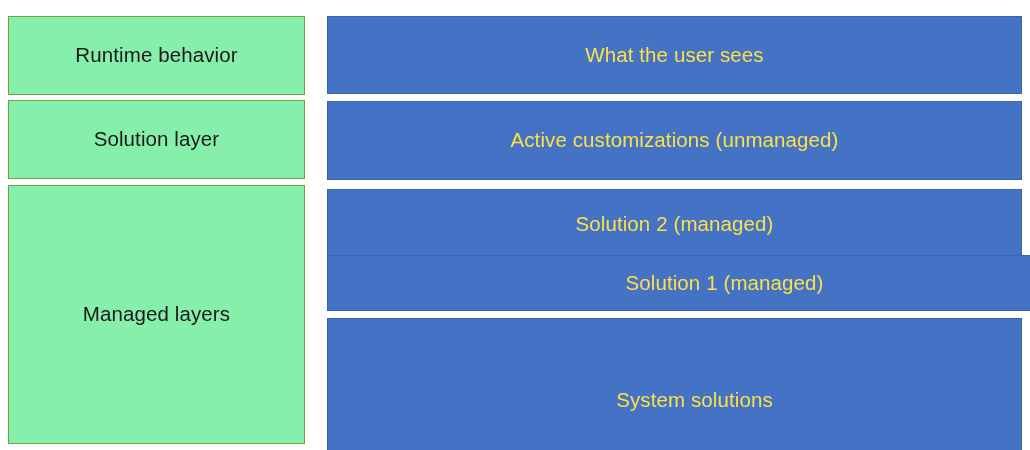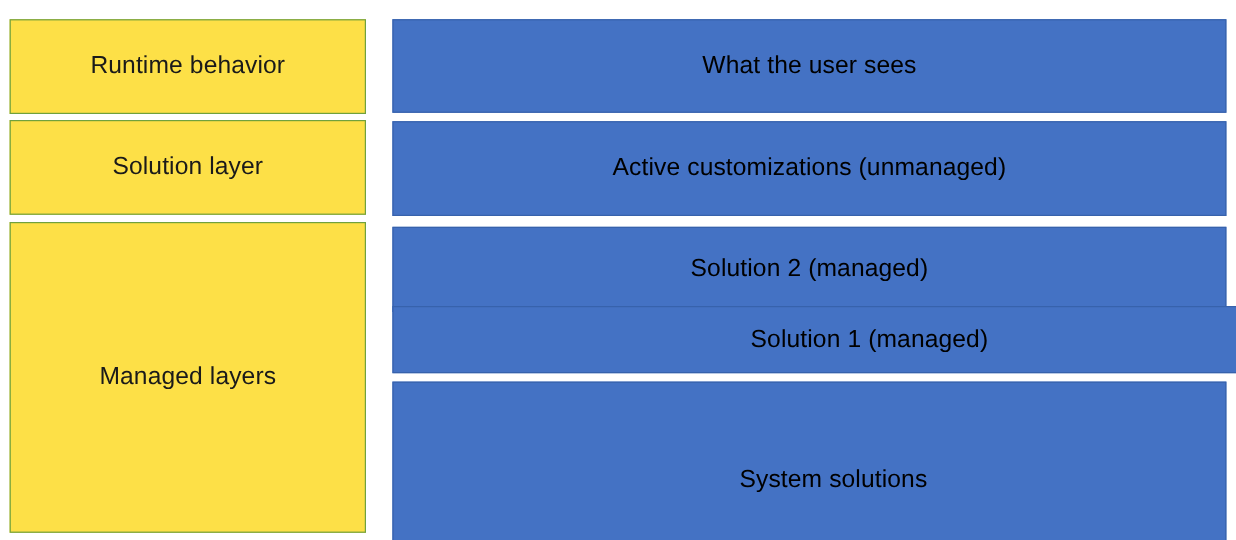--- a/index.html
+++ b/index.html
@@ -22,37 +22,37 @@
   .layer-box {
     position: absolute;
     box-sizing: border-box;
     display: flex;
     align-items: center;
     justify-content: center;
     text-align: center;
   }
   
   .left-box {
-    background: #fde047;
+    background: #86efac;
     border: 1.4px solid #70A13D;
   }
   .left-box .layer-label {
     color: #1a1a1a;
     font-size: 20.5px;
     font-weight: 400;
     letter-spacing: 0.1px;
     line-height: 1.2;
   }
   
   .right-box {
     background: #4472C4;
     border: 1px solid #3762AC;
   }
   .right-box .layer-label {
-    color: #000000;
+    color: #fde047;
     font-size: 20.5px;
     font-weight: 400;
     letter-spacing: 0.1px;
     line-height: 1.2;
   }
   
   #left-box-runtime-behavior { left: 8px;  top: 16px;  width: 297px; height: 79px; }
   #left-box-unmanaged-layer  { left: 8px;  top: 100px; width: 297px; height: 79px; }
   #left-box-managed-layers   { left: 8px;  top: 185px; width: 297px; height: 259px; }
   

